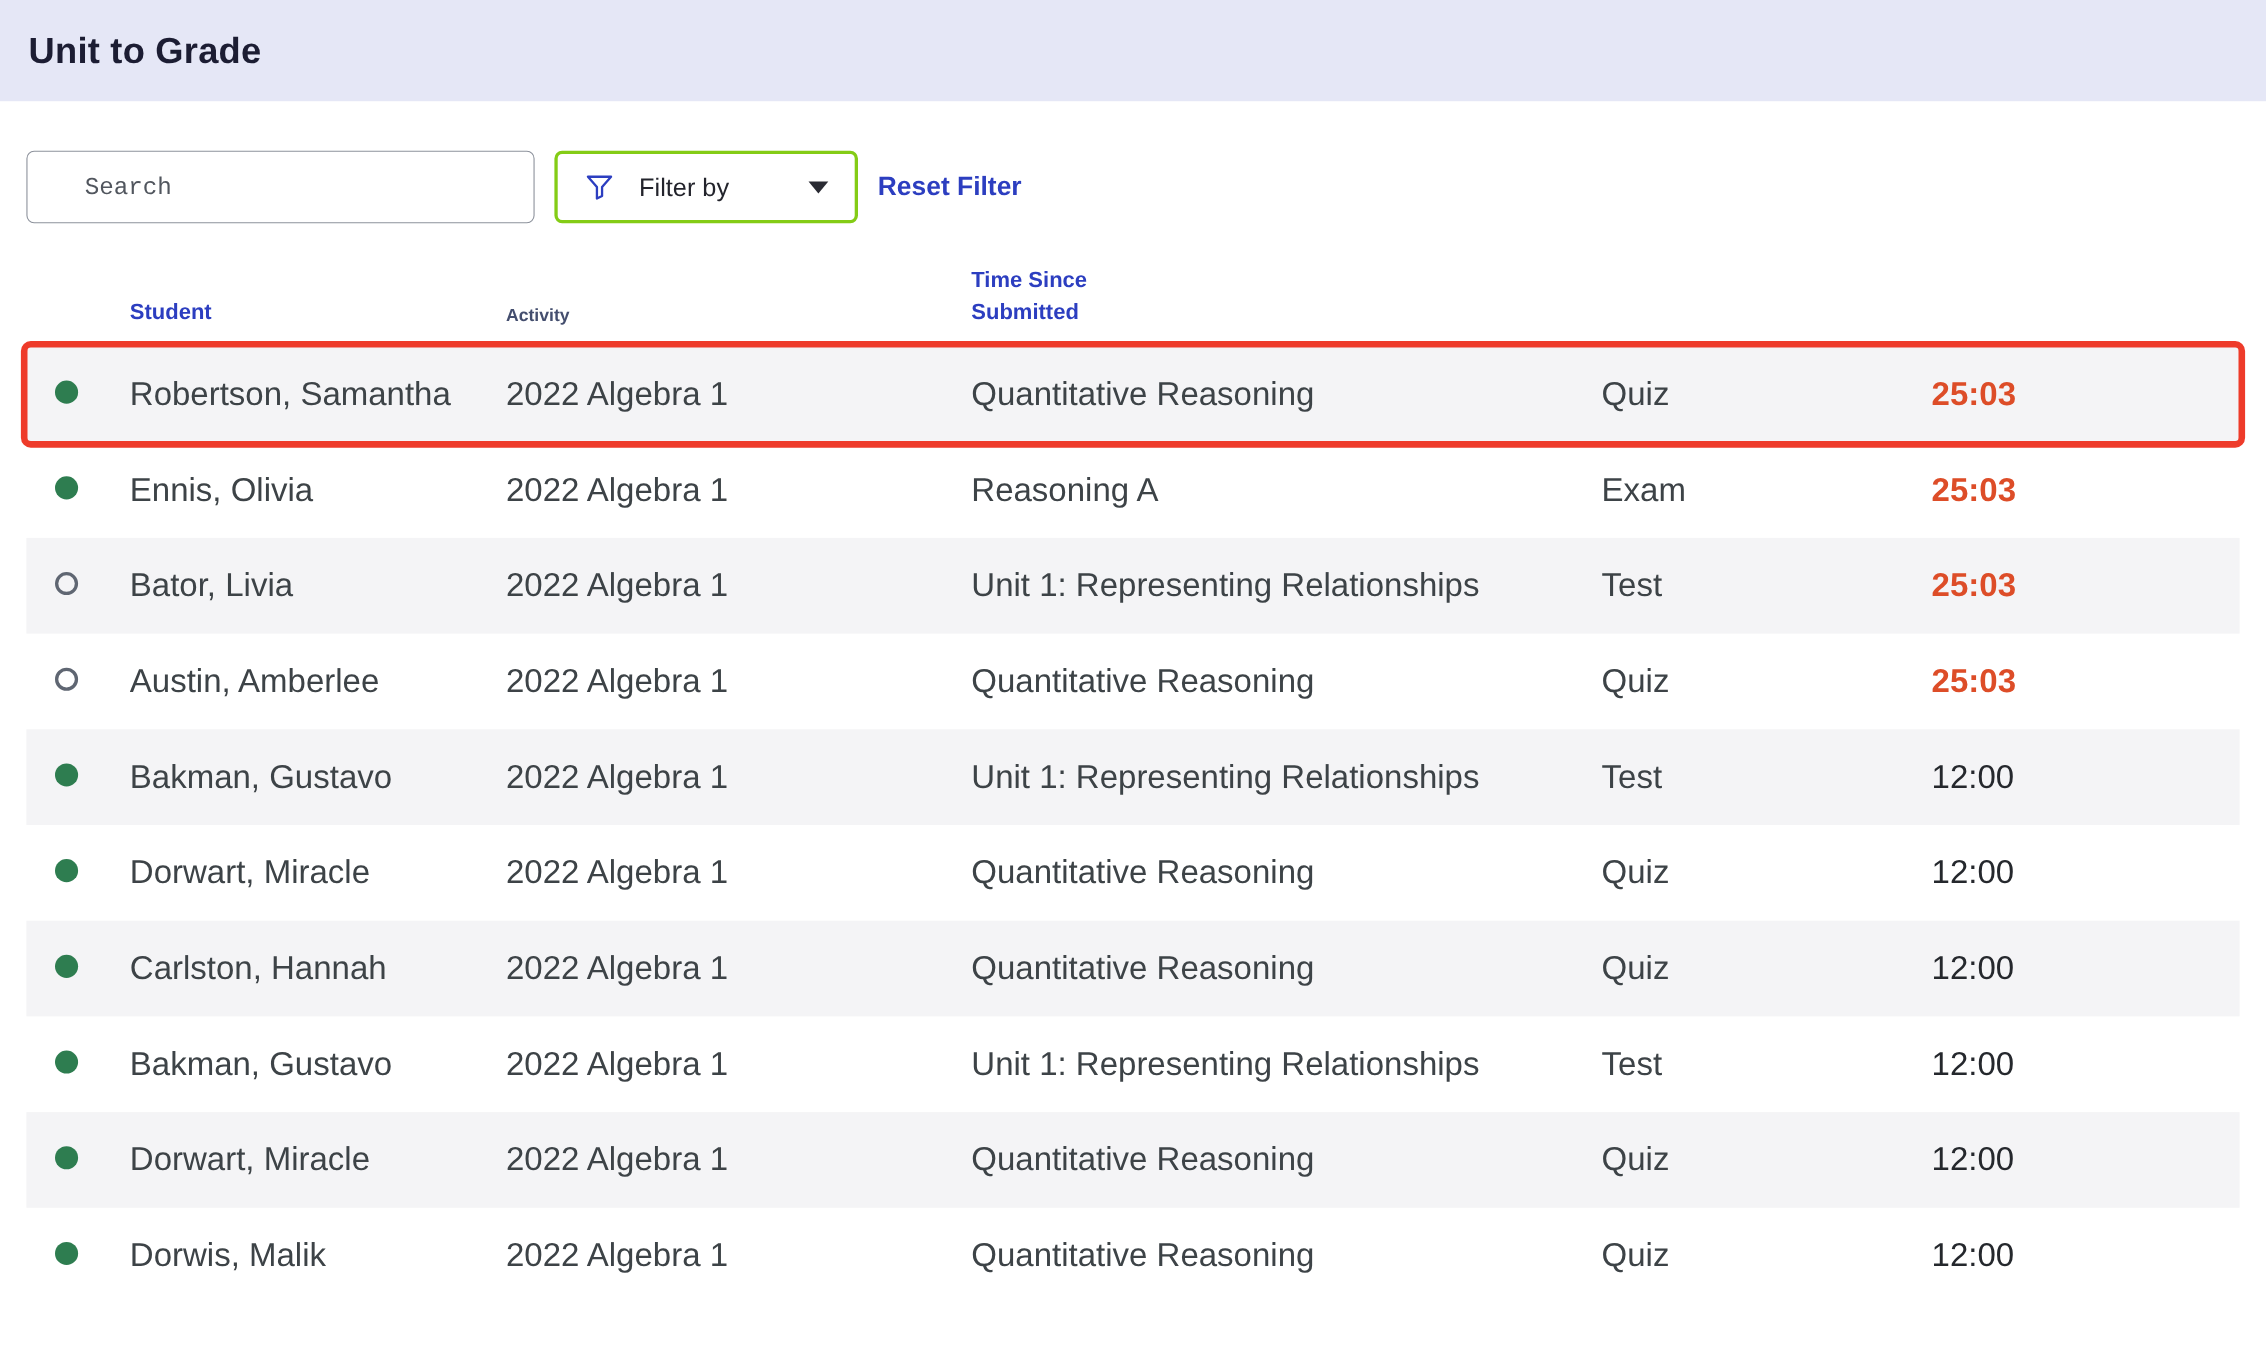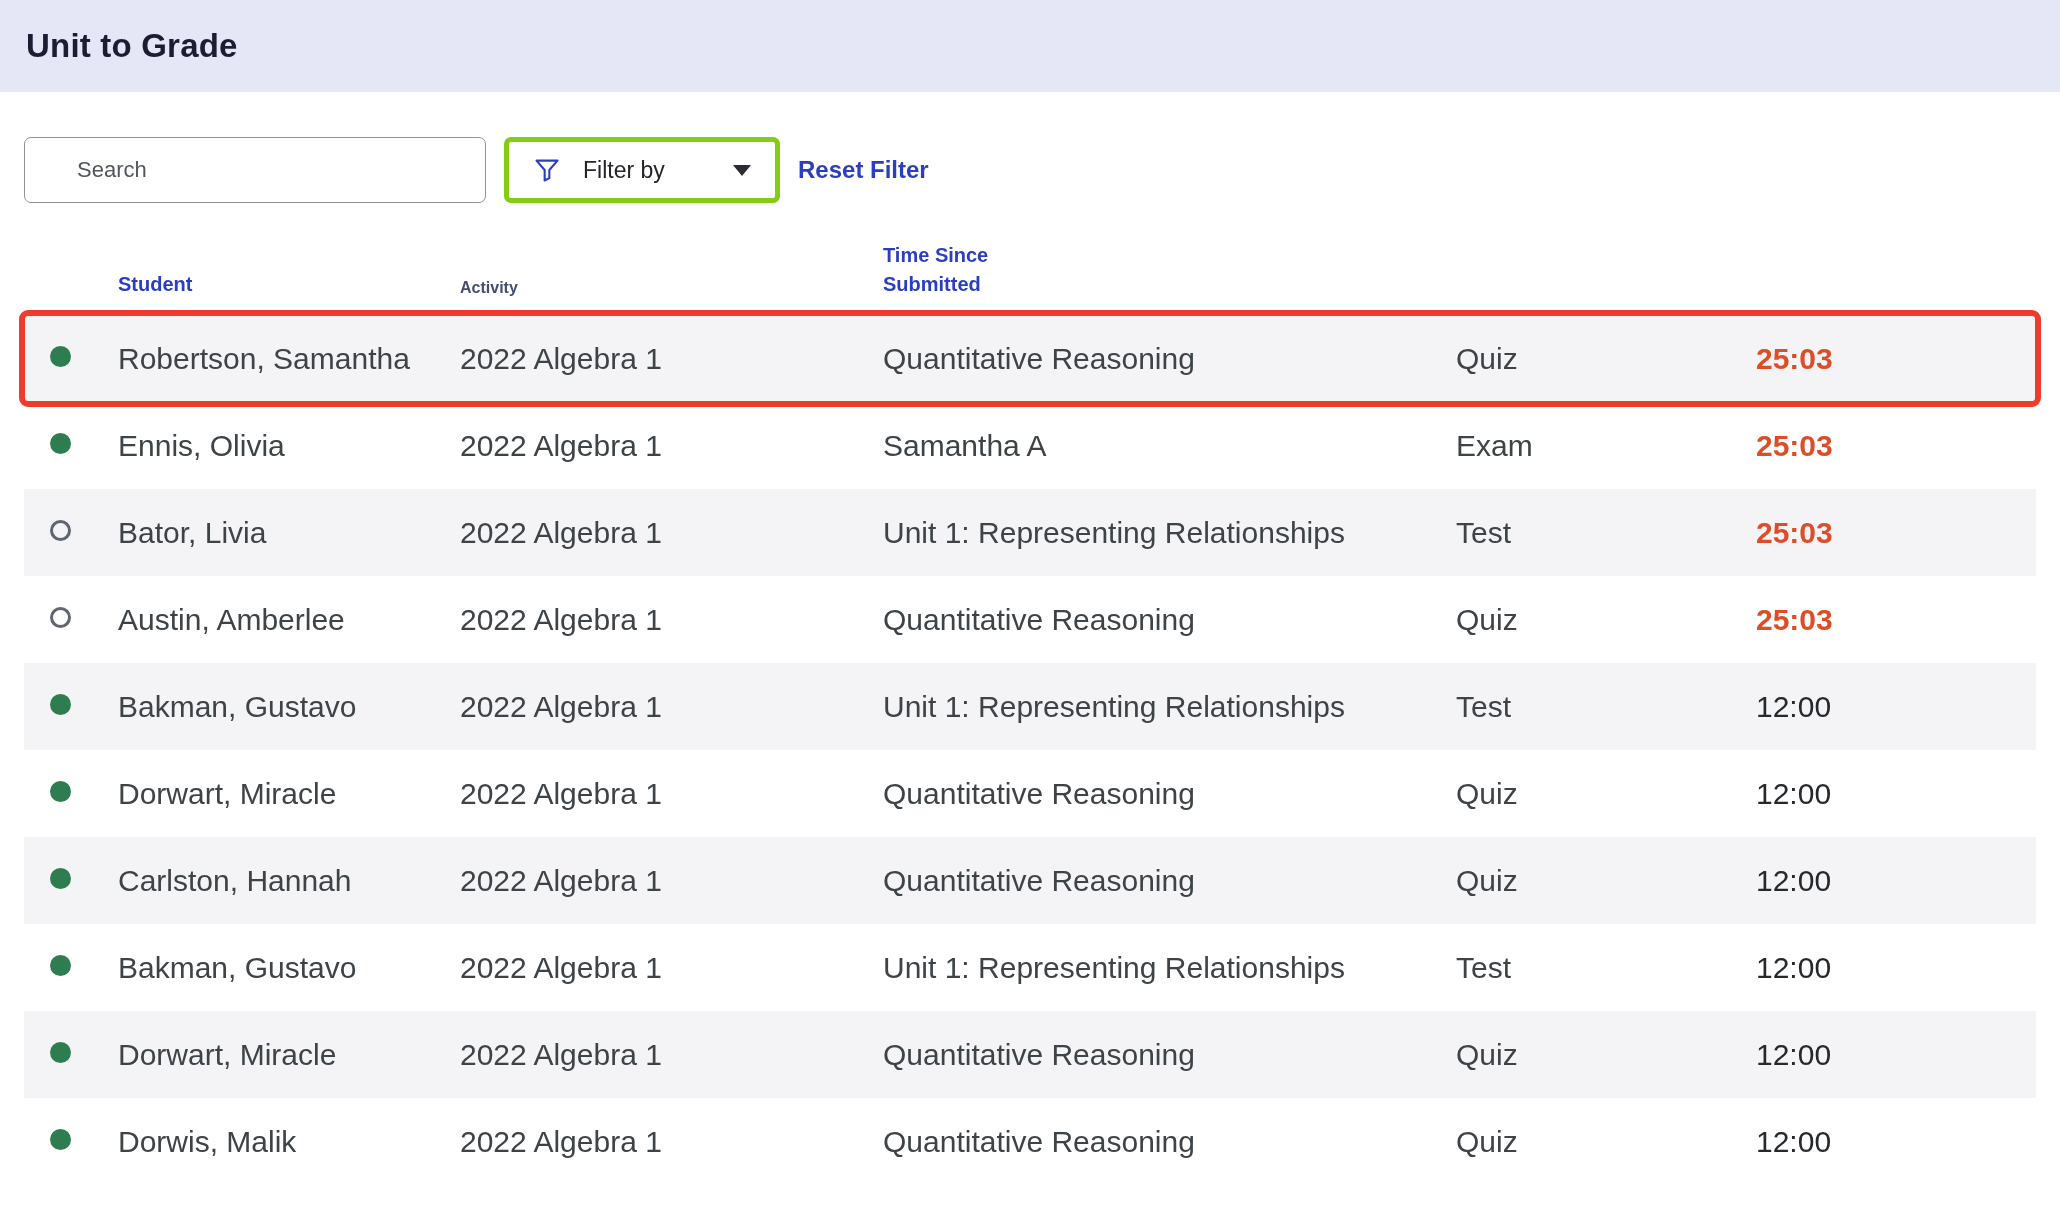--- a/index.html
+++ b/index.html
@@ -39,32 +39,32 @@
     align-items:center;
     margin:45px 0 0 24px;
     height:66px;
   }
   .search-input{
     width:462px;
     height:66px;
     border:1px solid #8d929c;
     border-radius:7px;
     background:#fff;
-    font-family:Liberation Sans, sans-serif;
+    font-family:Liberation Mono, monospace;
     font-size:22px;
     color:#b91c1c;
     padding:0 20px 0 52px;
     outline:none;
   }
   .search-input::placeholder{color:#51565e;}
   .filter-btn{
     margin-left:18px;
     width:276px;
     height:66px;
-    border:5px solid #84cc16;
+    border:3px solid #84cc16;
     border-radius:7px;
     background:#fff;
     display:flex;
     align-items:center;
     padding:0 24px;
     cursor:pointer;
     font-family:inherit;
   }
   .filter-btn .funnel{width:28px;height:28px;flex:0 0 auto;}
   .filter-btn .filter-label{
@@ -184,21 +184,21 @@
     <span class="cell">Robertson, Samantha</span>
     <span class="cell">2022 Algebra 1</span>
     <span class="cell">Quantitative Reasoning</span>
     <span class="cell">Quiz</span>
     <span class="cell time-cell overdue">25:03</span>
   </div>
       <div class="row">
     <span class="dot-cell"><span class="dot filled"></span></span>
     <span class="cell">Ennis, Olivia</span>
     <span class="cell">2022 Algebra 1</span>
-    <span class="cell">Samantha A</span>
+    <span class="cell">Reasoning A</span>
     <span class="cell">Exam</span>
     <span class="cell time-cell overdue">25:03</span>
   </div>
       <div class="row stripe">
     <span class="dot-cell"><span class="dot open"></span></span>
     <span class="cell">Bator, Livia</span>
     <span class="cell">2022 Algebra 1</span>
     <span class="cell">Unit 1: Representing Relationships</span>
     <span class="cell">Test</span>
     <span class="cell time-cell overdue">25:03</span>

